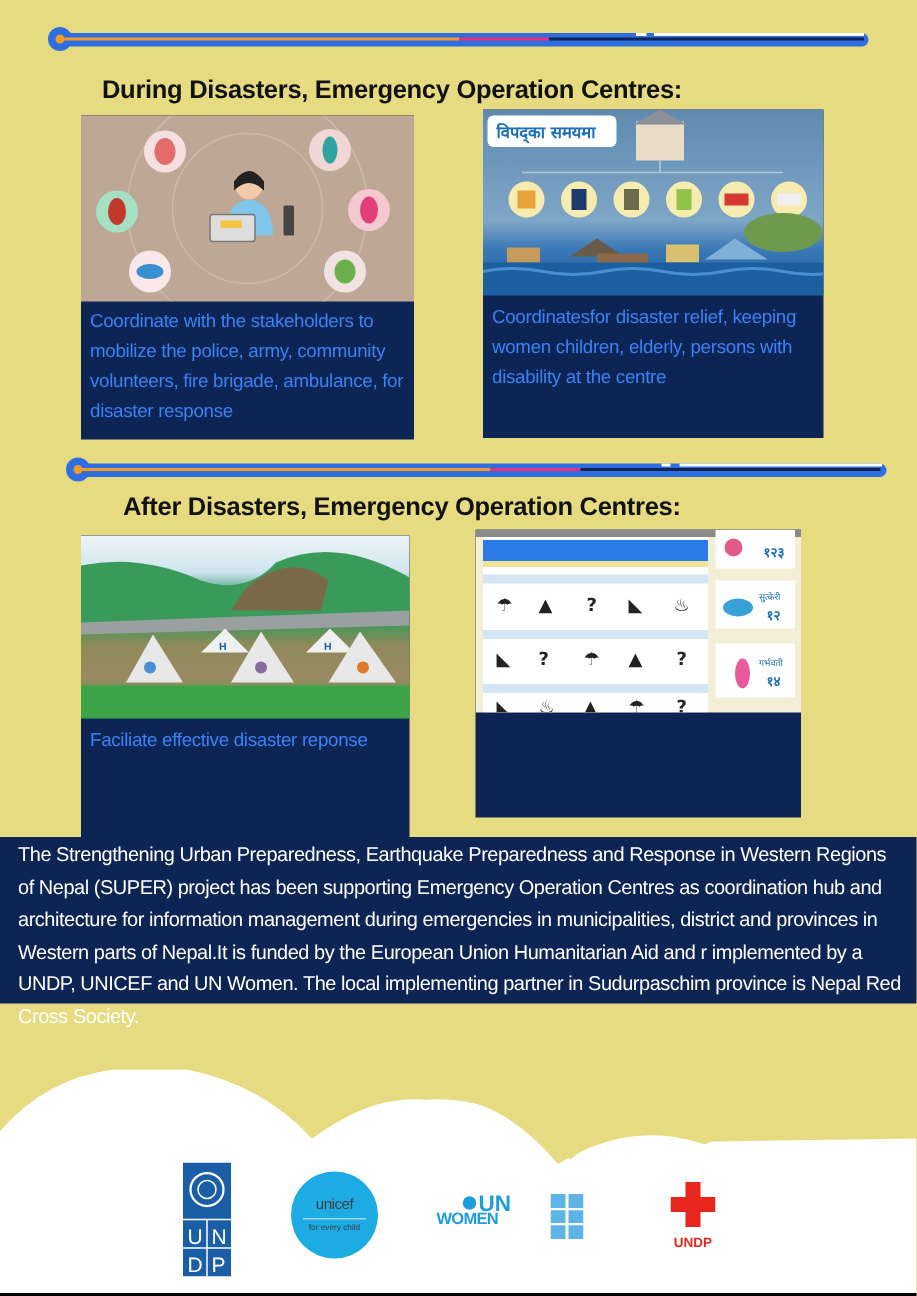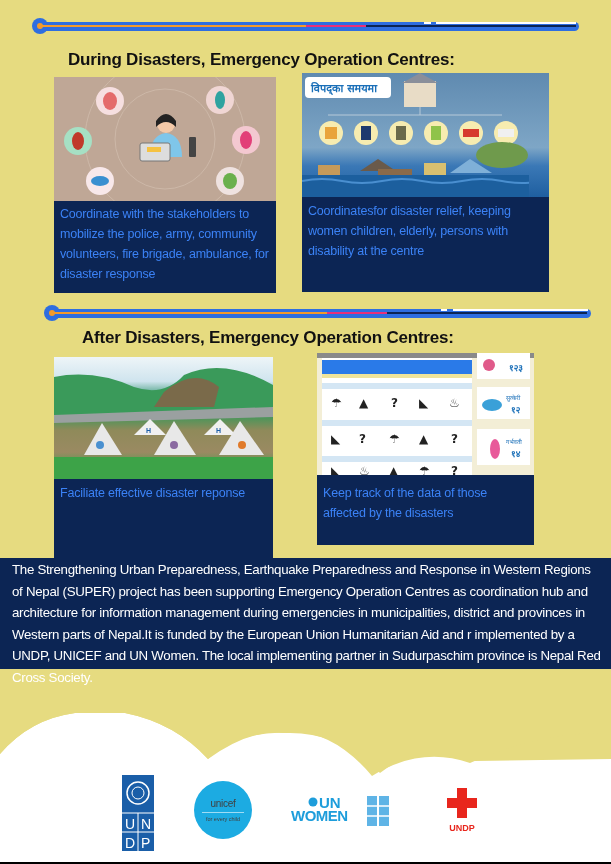--- a/index.html
+++ b/index.html
@@ -70,21 +70,21 @@
       <circle cx="112" cy="47" r="9" fill="#f3c9a8"></circle>
       <path d="M102 44 Q112 30 122 44 L122 50 Q112 40 102 50 Z" fill="#222"></path>
       <rect x="86" y="66" width="30" height="18" rx="2" fill="#ddd" stroke="#777"></rect>
       <rect x="93" y="70" width="14" height="5" fill="#f5c242"></rect>
       <rect x="135" y="60" width="7" height="20" rx="1" fill="#444"></rect>
     </svg>
   </div>
   <div class="caption" style="top:125px;">Coordinate with the stakeholders to mobilize the police, army, community volunteers, fire brigade, ambulance, for disaster response</div>
 </div>
 
-<div class="card" style="left:302px; top:73px; width:227px; height:219px;padding-left:20px;">
+<div class="card" style="left:322px; top:73px; width:227px; height:219px;">
   <div class="art" style="height:124px; background:linear-gradient(#5f8ab0, #7ea6c6 60%, #3a78b6 75%, #1f5fa0);">
     <svg width="227" height="124" viewBox="0 0 227 124">
       <rect x="3" y="4" width="86" height="21" rx="4" fill="#fff"></rect>
       <text x="9" y="19" font-size="11" font-weight="bold" fill="#1a6fb8" font-family="DejaVu Sans, sans-serif">विपद्का समयमा</text>
       <rect x="102" y="8" width="32" height="26" fill="#e8dcc6"></rect>
       <polygon points="100,10 118,0 136,10" fill="#8a8f9a"></polygon>
       <line x1="26" y1="42" x2="200" y2="42" stroke="#b7c9d8"></line>
       <line x1="118" y1="34" x2="118" y2="42" stroke="#b7c9d8"></line>
       <circle cx="29" cy="60" r="12" fill="#f7ecb0"></circle>
       <circle cx="64" cy="60" r="12" fill="#f7ecb0"></circle>
@@ -181,21 +181,20 @@
       <circle cx="172" cy="12" r="6" fill="#e05a8a"></circle>
       <ellipse cx="175" cy="52" rx="10" ry="6" fill="#3aa0d8"></ellipse>
       <ellipse cx="178" cy="96" rx="5" ry="10" fill="#e85a9a"></ellipse>
       <text x="192" y="18" font-size="9" fill="#1a6fb8" font-weight="bold" font-family="DejaVu Sans, sans-serif">१२३</text>
       <text x="189" y="47" font-size="6" fill="#1a6fb8" font-family="DejaVu Sans, sans-serif">सुत्केरी</text>
       <text x="194" y="60" font-size="9" fill="#1a6fb8" font-weight="bold" font-family="DejaVu Sans, sans-serif">१२</text>
       <text x="189" y="91" font-size="6" fill="#1a6fb8" font-family="DejaVu Sans, sans-serif">गर्भवती</text>
       <text x="194" y="104" font-size="9" fill="#1a6fb8" font-weight="bold" font-family="DejaVu Sans, sans-serif">१४</text>
     </svg>
   </div>
-  <div class="caption" style="top:128px;">Keep track of the data of those affected by the disasters</div>
 </div>
 
 <div class="info">The Strengthening Urban Preparedness, Earthquake Preparedness and Response in Western Regions of Nepal (SUPER) project  has been supporting Emergency Operation Centres as coordination hub and architecture for information management during emergencies in municipalities, district and provinces in Western parts of Nepal.It is funded by the European Union Humanitarian Aid and r implemented by a UNDP, UNICEF and UN Women. The local implementing partner in Sudurpaschim province is Nepal Red Cross Society.</div>
 
 <div class="footer">
   <svg width="611" height="153" viewBox="0 0 611 153" style="position:absolute; left:0; top:0;">
     <path d="M0 43 Q30 8 75 2 L125 2 Q175 12 208 48 Q240 20 285 22 Q340 20 380 62 Q420 30 475 50 L611 48 L611 153 L0 153 Z" fill="#ffffff"></path>
     <path d="M0 43 Q30 8 75 2 L125 2 Q175 12 208 48 Q250 18 283 22 Q330 15 372 65 Q420 35 470 52 Q540 20 611 22 L611 0 L0 0 Z" fill="#e6db80"></path>
   </svg>
 
@@ -215,21 +214,21 @@
   </div>
 
   <div class="logo" style="left:194px; top:70px; width:58px; height:58px; border-radius:50%; background:#1cabe2; color:#404040; text-align:center;">
     <div style="font-size:10px; margin-top:17px; letter-spacing:-0.3px;">unicef</div>
     <div style="margin:3px 8px 0; height:1px; background:#9fdcf4;"></div>
     <div style="font-size:5.5px; margin-top:3px;">for every child</div>
   </div>
 
   <div class="logo" style="left:291px; top:83px; width:100px; height:34px;">
     <div style="position:absolute; left:28px; top:0; font-size:15px; font-weight:bold; color:#1d9ddb;">UN</div>
-    <div style="position:absolute; left:0; top:13px; font-size:15px; font-weight:bold; color:#1d9ddb; letter-spacing:-0.5px;">WOMEN</div>
+    <div style="position:absolute; left:0; top:13px; font-size:11px; font-weight:bold; color:#1d9ddb; letter-spacing:-0.5px;">WOMEN</div>
     <svg width="22" height="30" viewBox="0 0 22 30" style="position:absolute; left:76px; top:2px;">
       <rect x="0" y="0" width="22" height="30" fill="#5fb4e6"></rect>
       <line x1="11" y1="0" x2="11" y2="30" stroke="#fff" stroke-width="2"></line>
       <line x1="0" y1="10" x2="22" y2="10" stroke="#fff" stroke-width="1.5"></line>
       <line x1="0" y1="20" x2="22" y2="20" stroke="#fff" stroke-width="1.5"></line>
     </svg>
     <svg width="10" height="10" viewBox="0 0 10 10" style="position:absolute; left:17px; top:3px;">
       <circle cx="5" cy="5" r="4.5" fill="#1d9ddb"></circle>
     </svg>
   </div>

